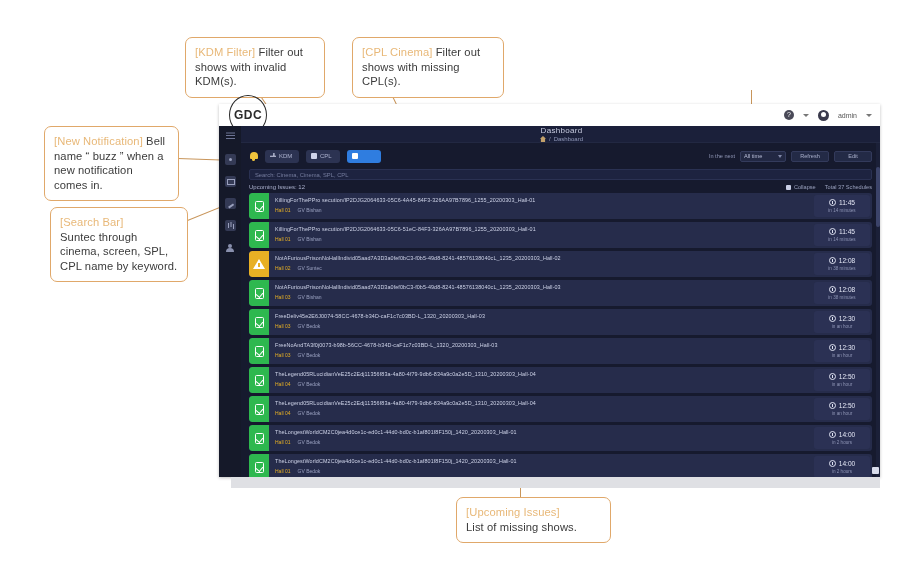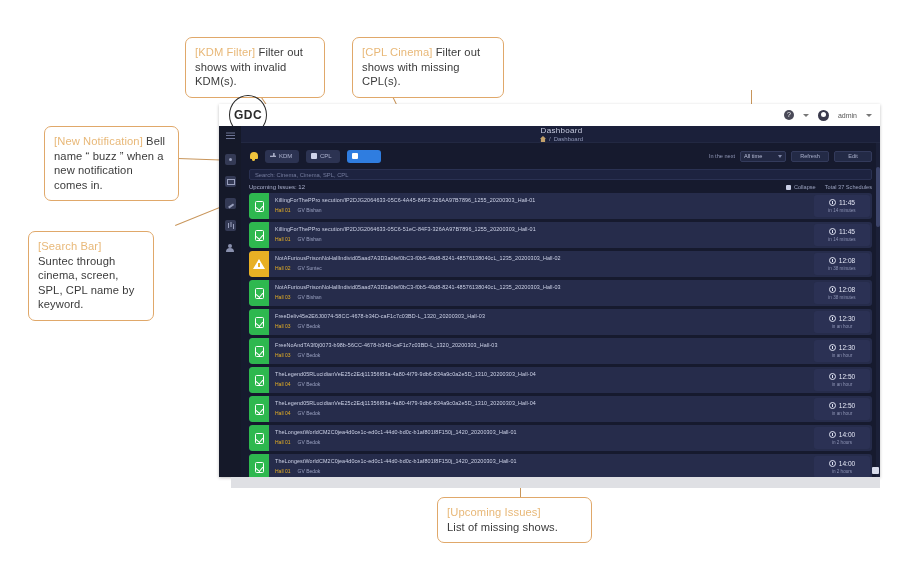--- a/index.html
+++ b/index.html
@@ -228,26 +228,26 @@
 
   <div class="callout" style="left:352px; top:37px; width:152px;">
     <span class="tag">[CPL Cinema]</span><span> Filter out shows with missing CPL(s).</span>
   </div>
 
 
   <div class="callout" style="left:44px; top:126px; width:135px;">
     <span class="tag">[New Notification]</span><span> Bell name “ buzz ” when a new notification comes in.</span>
   </div>
 
-  <div class="callout" style="left:28px; top:207px; width:126px;margin-top:24px;">
+  <div class="callout" style="left:50px; top:207px; width:138px;">
     <div class="tag">[Search Bar]</div>
     <div>Suntec through cinema, screen, SPL, CPL name by keyword.</div>
   </div>
 
-  <div class="callout" style="left:437px; top:497px; width:155px;">
+  <div class="callout" style="left:456px; top:497px; width:155px;">
     <div class="tag">[Upcoming Issues]</div>
     <div>List of missing shows.</div>
   </div>
 
   <div id="window">
 
     <div id="chrome-bar">
       <div class="gdc-logo">GDC</div>
       <div class="chrome-right">
         <div class="help-ico">?</div>

